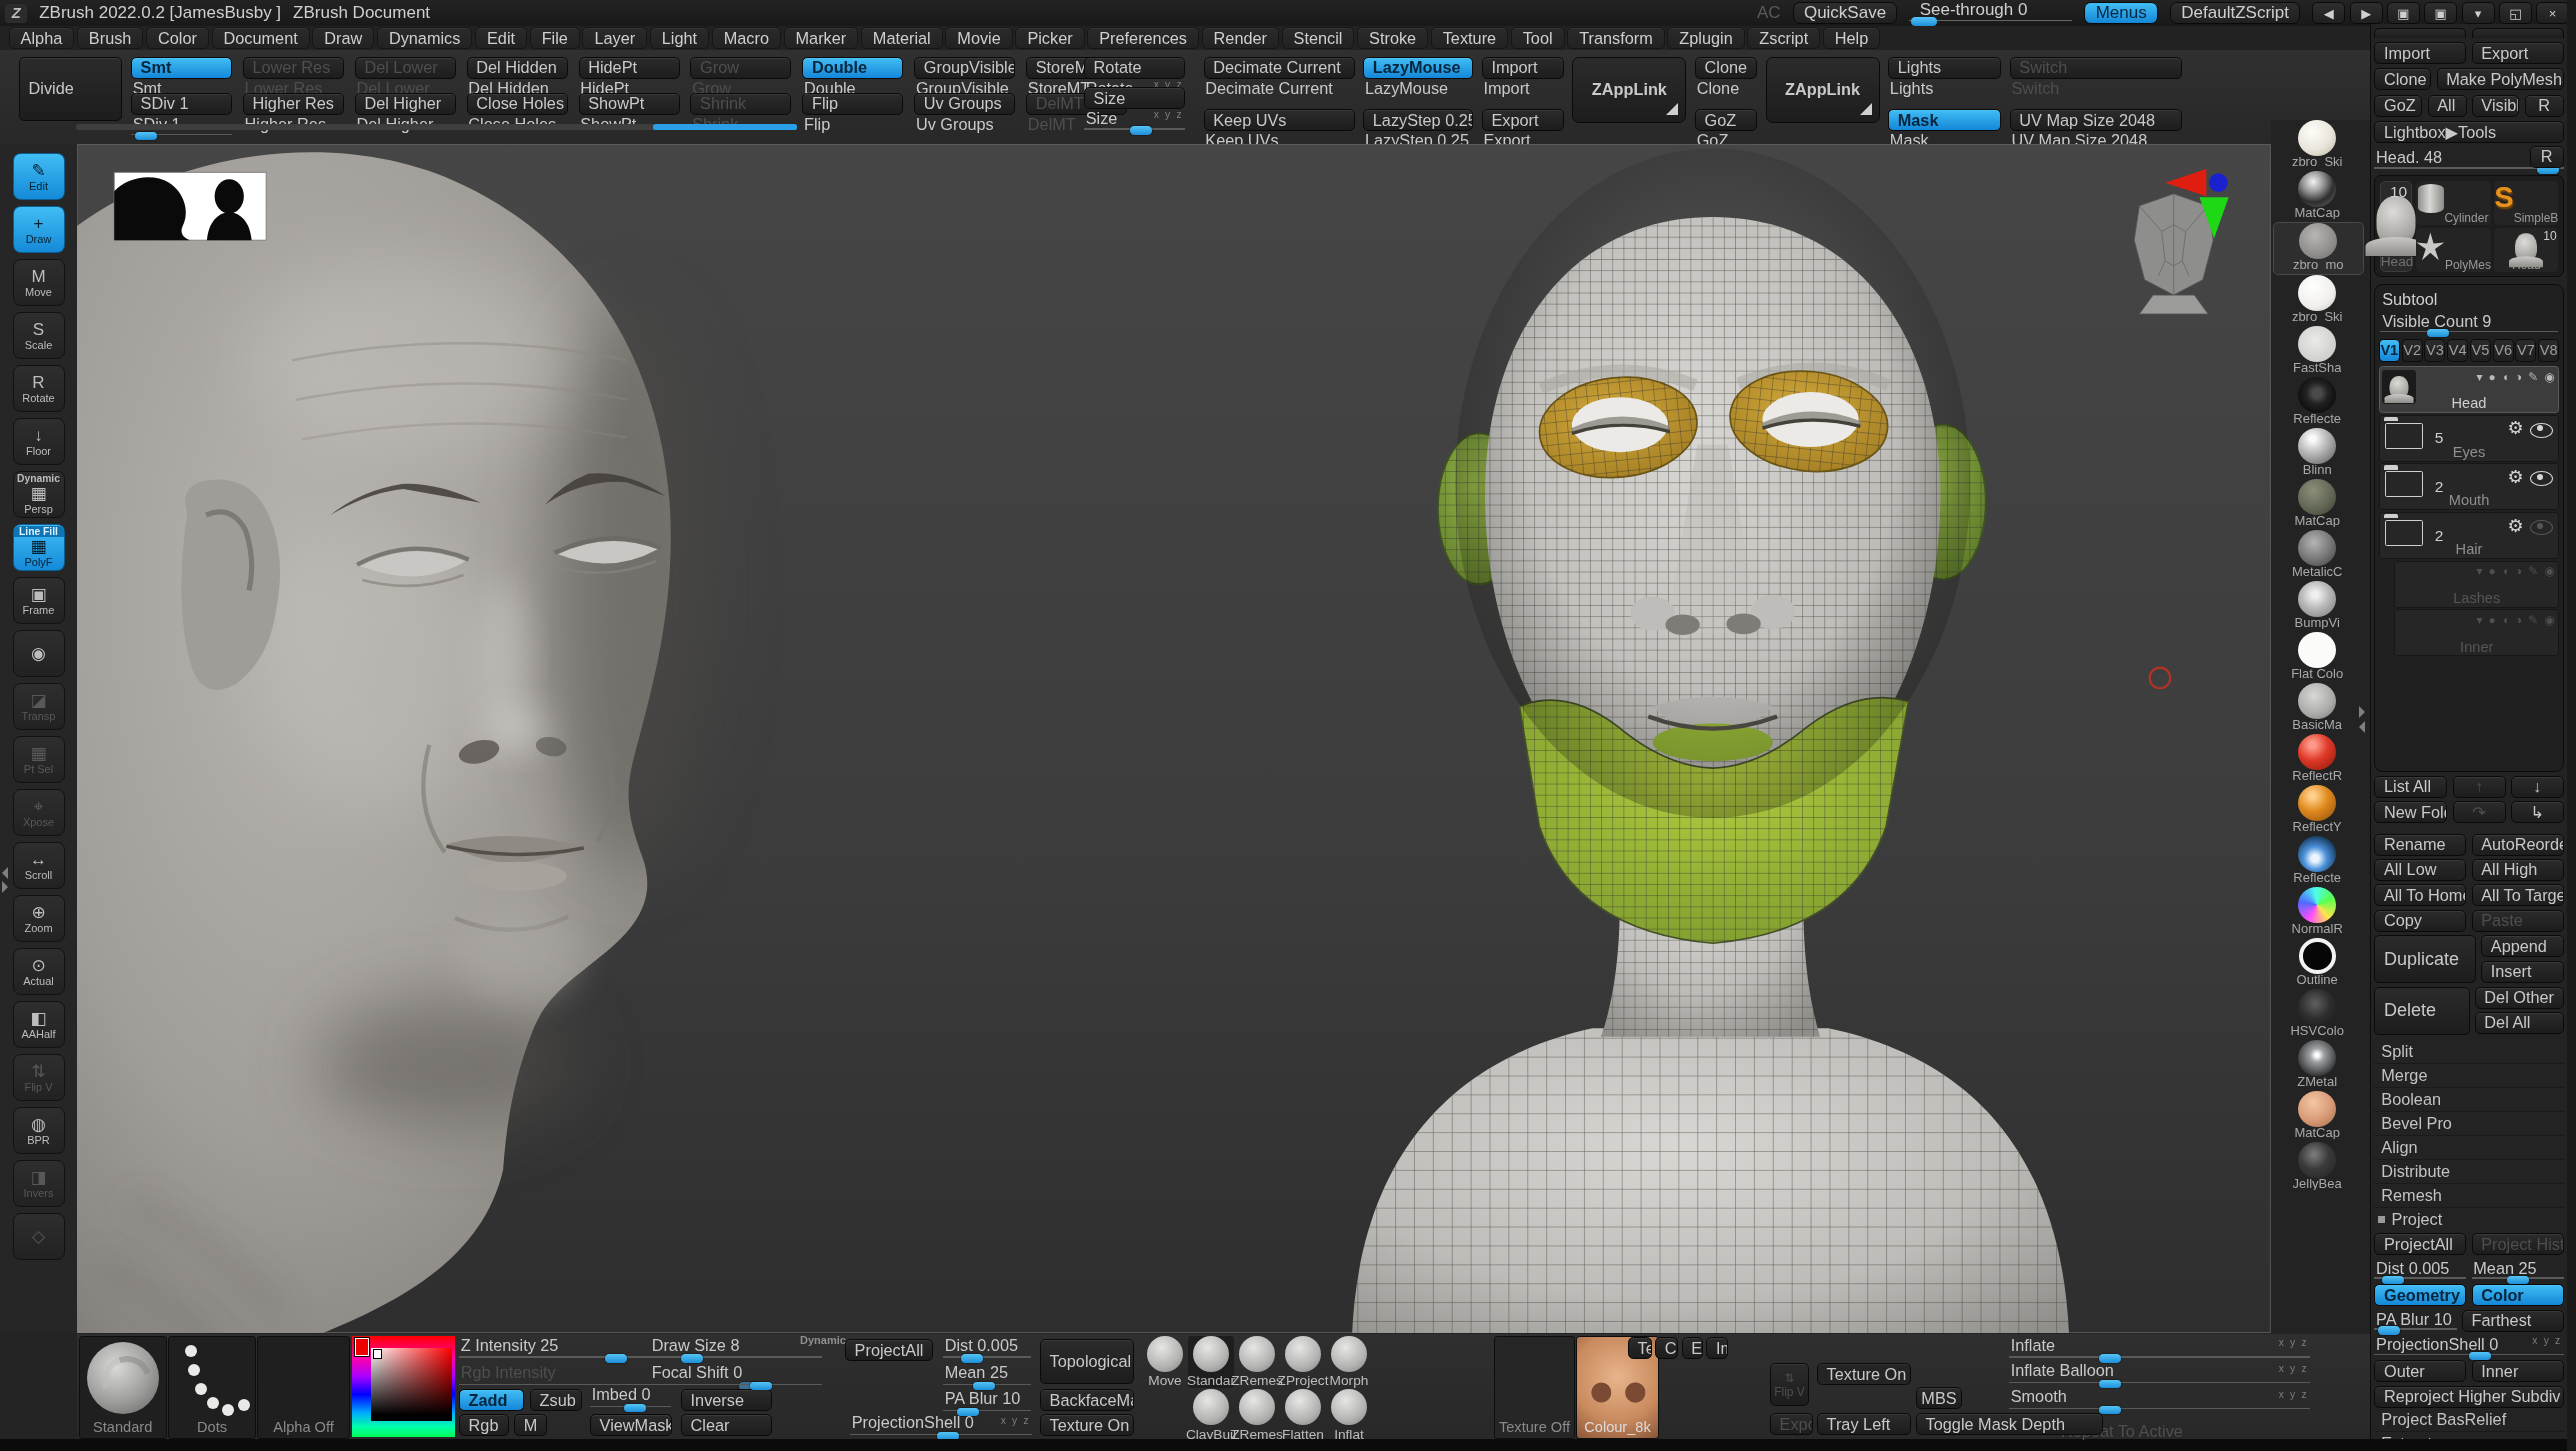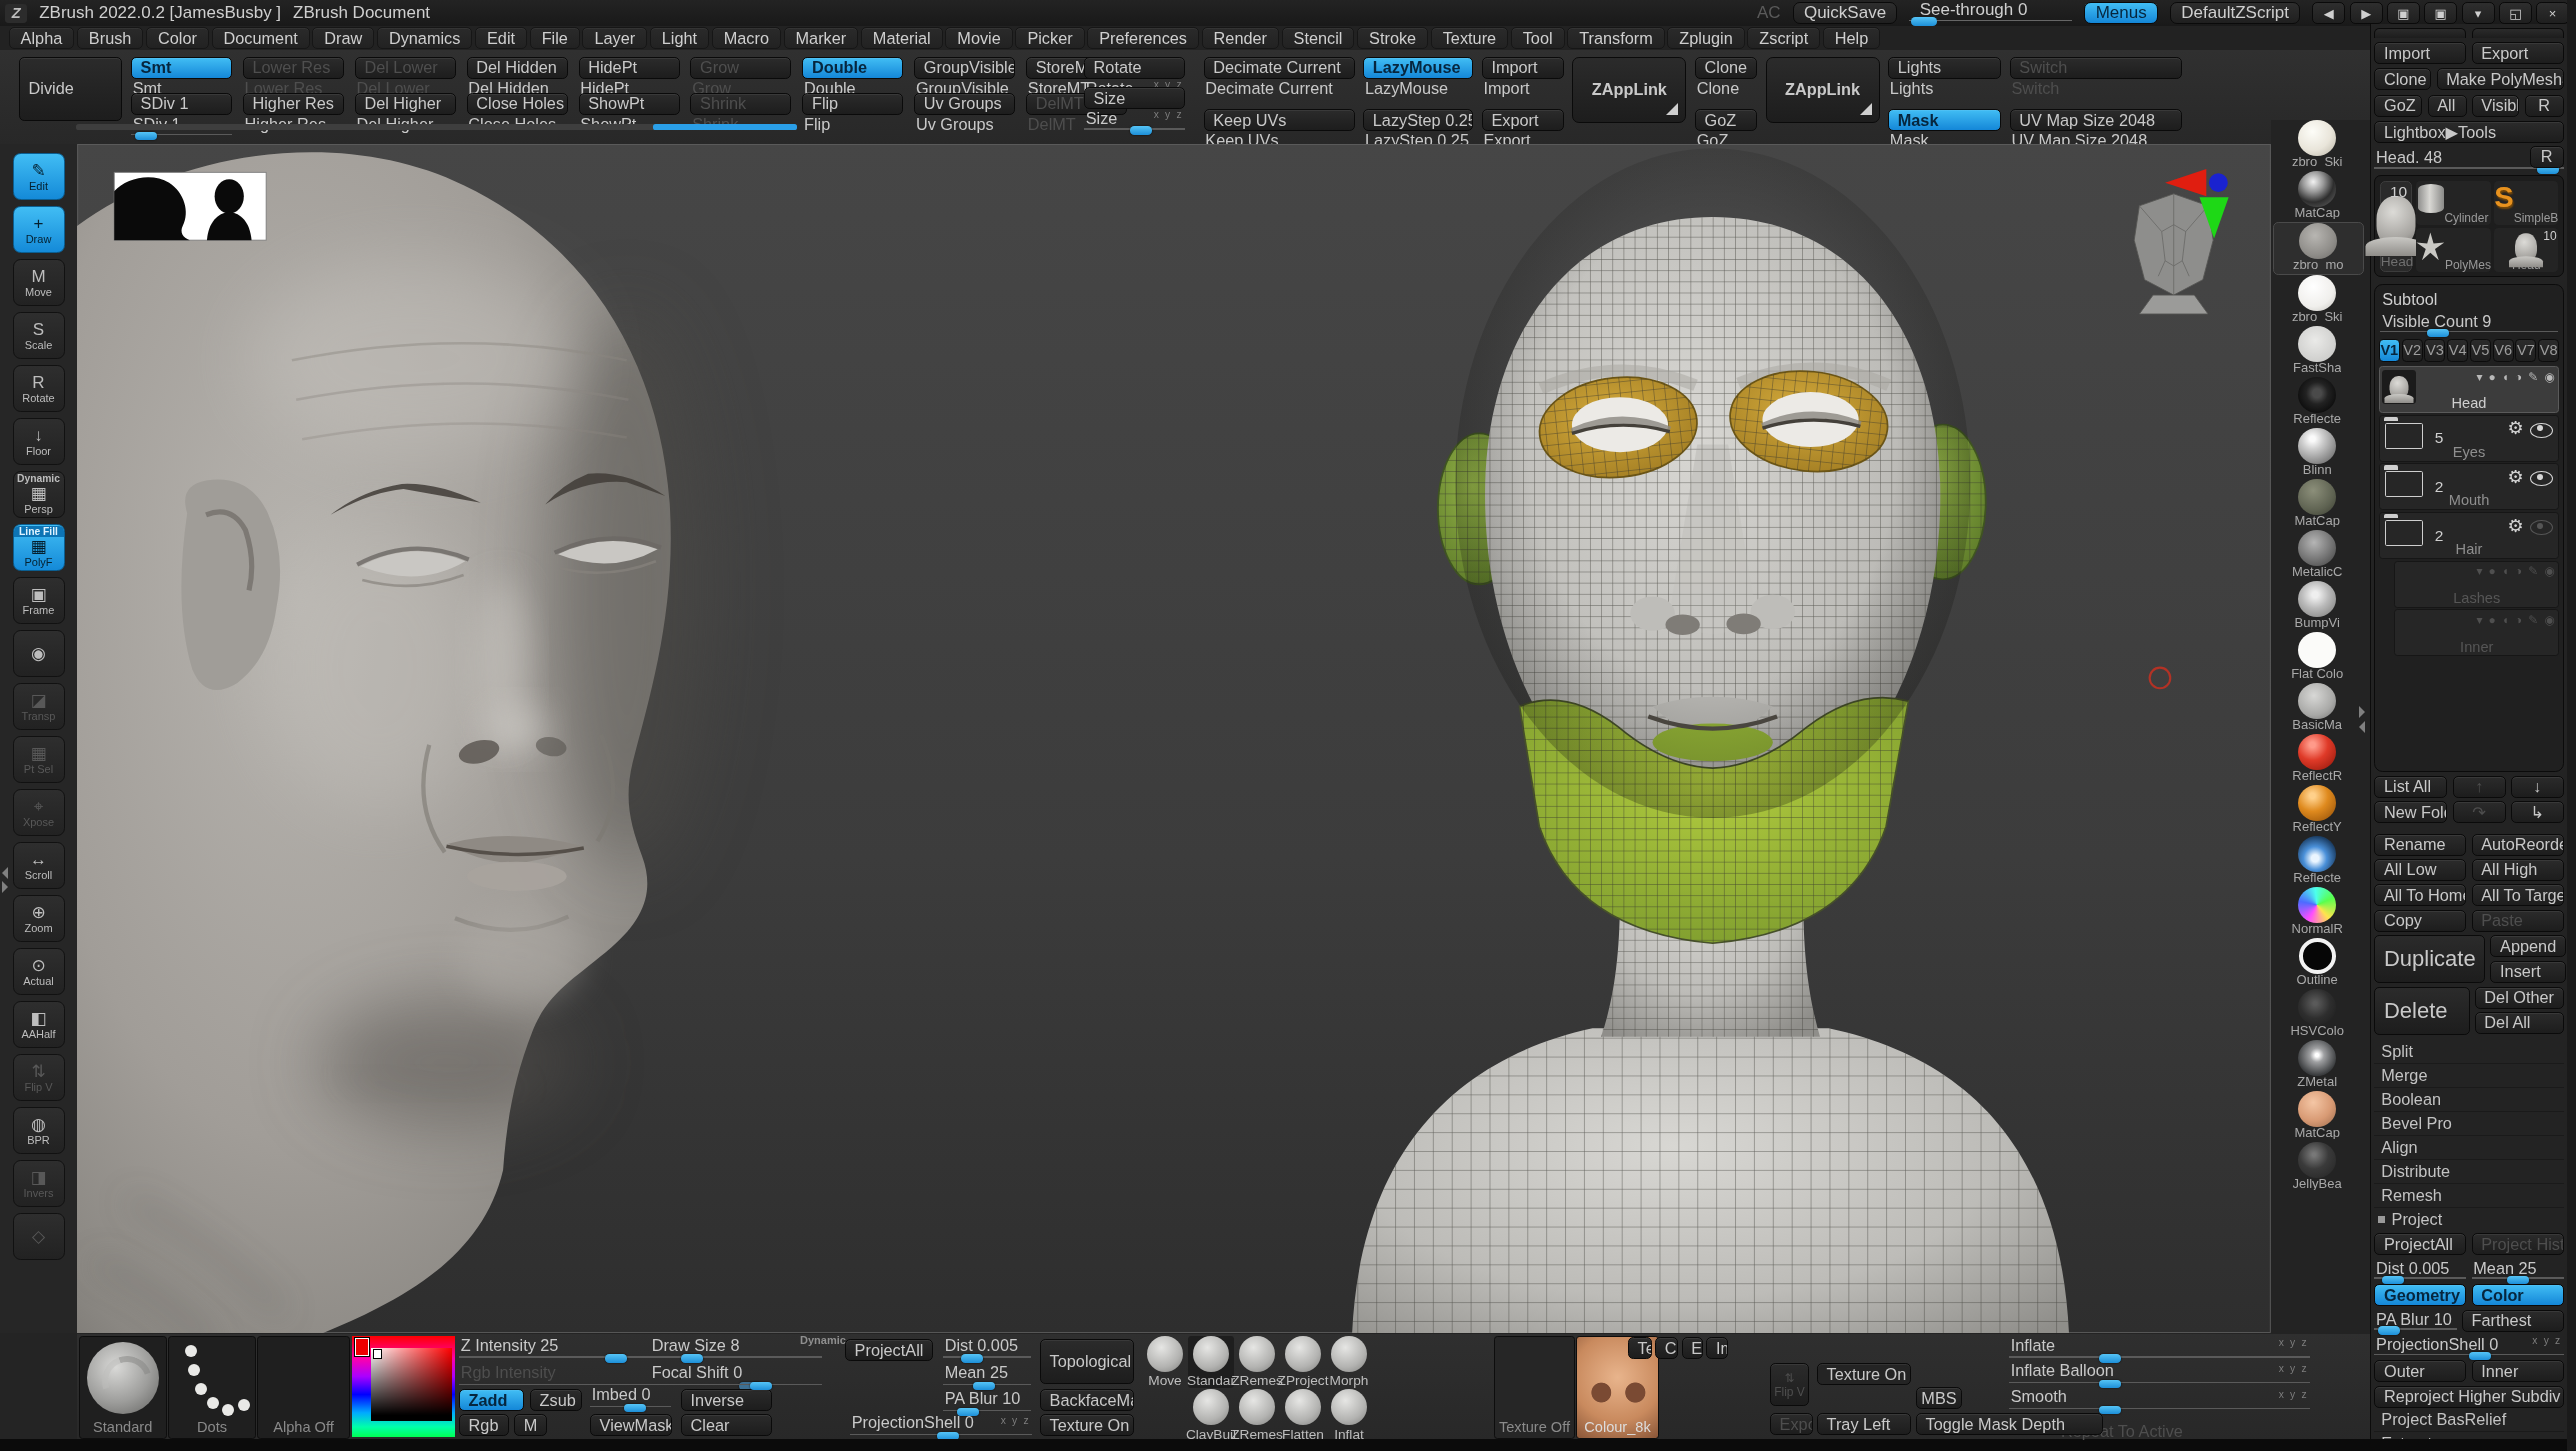--- a/index.html
+++ b/index.html
@@ -148,21 +148,21 @@
   .strow[data-type="folder"] .gearwrap{display:flex;}
   .eyeico{width:20.6px;height:13px;border:1.7px solid #d5d5d5;border-radius:50%;position:relative;margin-top:5.2px;}
   .eyeico::after{content:"";position:absolute;left:6px;top:1.7px;width:6px;height:6px;border-radius:50%;background:#d5d5d5;}
   .strow[data-eye="dim"] .eyeico{border-color:#555;}
   .strow[data-eye="dim"] .eyeico::after{background:#555;}
   #stempty{height:110px;}
   .pair2{display:flex;gap:5.2px;margin-top:3.4px;}
   .pair2 .btn{flex:1;}
   .tall2{display:flex;gap:5.2px;margin-top:3.4px;}
   .tall2 .big{flex:1;height:46px;display:flex;align-items:center;padding:0 8.6px;background:linear-gradient(#2b2b2b,#1d1d1d);
-       border:0.9px solid #0a0a0a;border-radius:5.2px;font-size:22px;}
+       border:0.9px solid #0a0a0a;border-radius:5.2px;font-size:18px;}
   .tall2 .stack{flex:1;display:flex;flex-direction:column;gap:3.4px;}
   .secrow{height:23px;display:flex;align-items:center;padding:0 6.9px;font-size:16.3px;color:#c3c3c3;border-bottom:0.9px solid #1a1a1a;}
   #projhdr{height:20.6px;display:flex;align-items:center;font-size:16.3px;color:#c3c3c3;padding:0 3.4px;margin-top:1.7px;}
   #projhdr::before{content:"";width:6.9px;height:6.9px;background:#9a9a9a;margin-right:6.9px;}
   .halfrow{display:flex;gap:5.2px;margin-top:3.4px;}
   .halfrow>*{flex:1;}
   
   #bottomshelf{position:absolute;left:77px;top:1334px;width:2293px;height:106px;background:linear-gradient(#2f2f2f,#282828);}
   .bthumb{position:absolute;background:#1f1f1f;border:0.9px solid #0d0d0d;border-radius:3.4px;}
   .bthumb .tlab{position:absolute;bottom:2.6px;width:100%;text-align:center;font-size:14.6px;color:#8a8a8a;}

